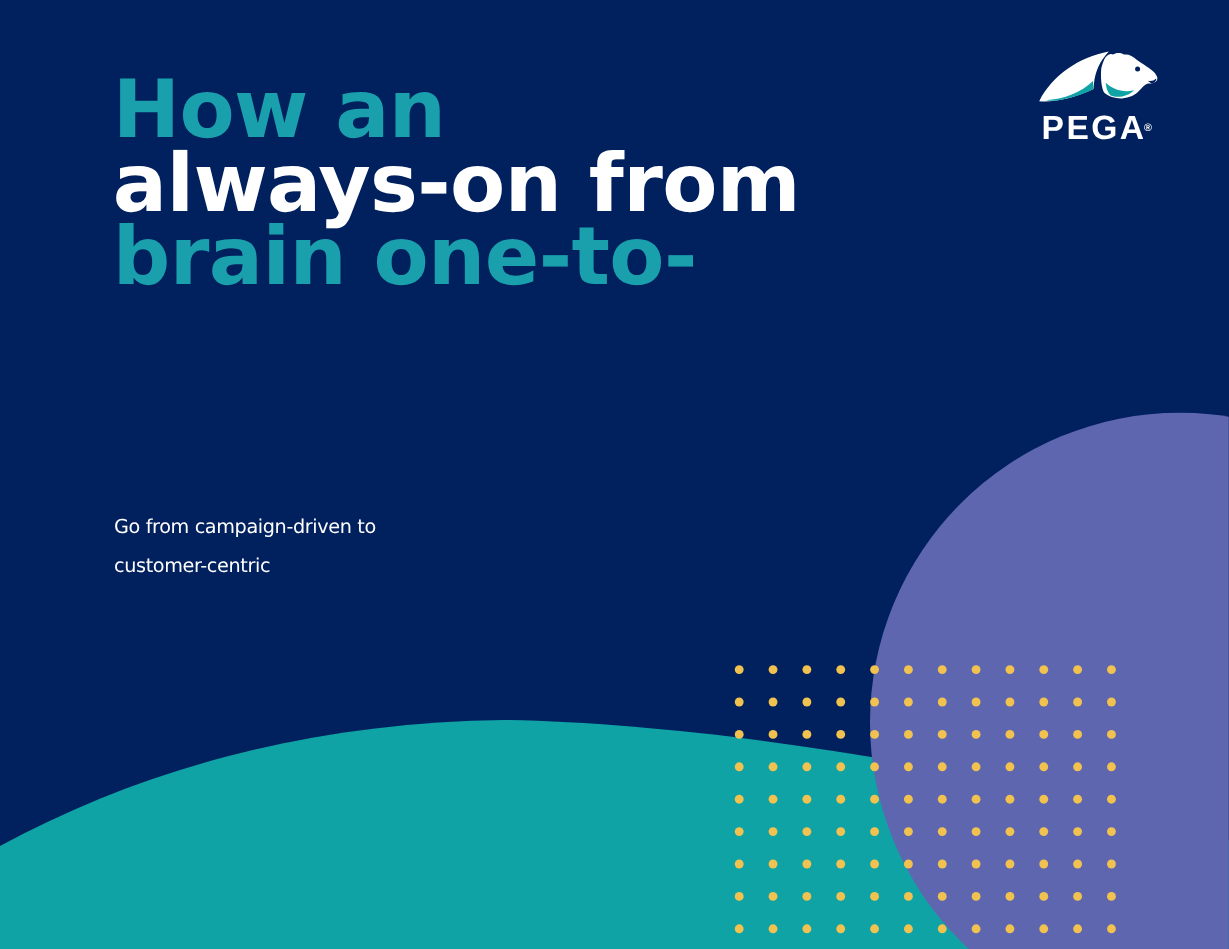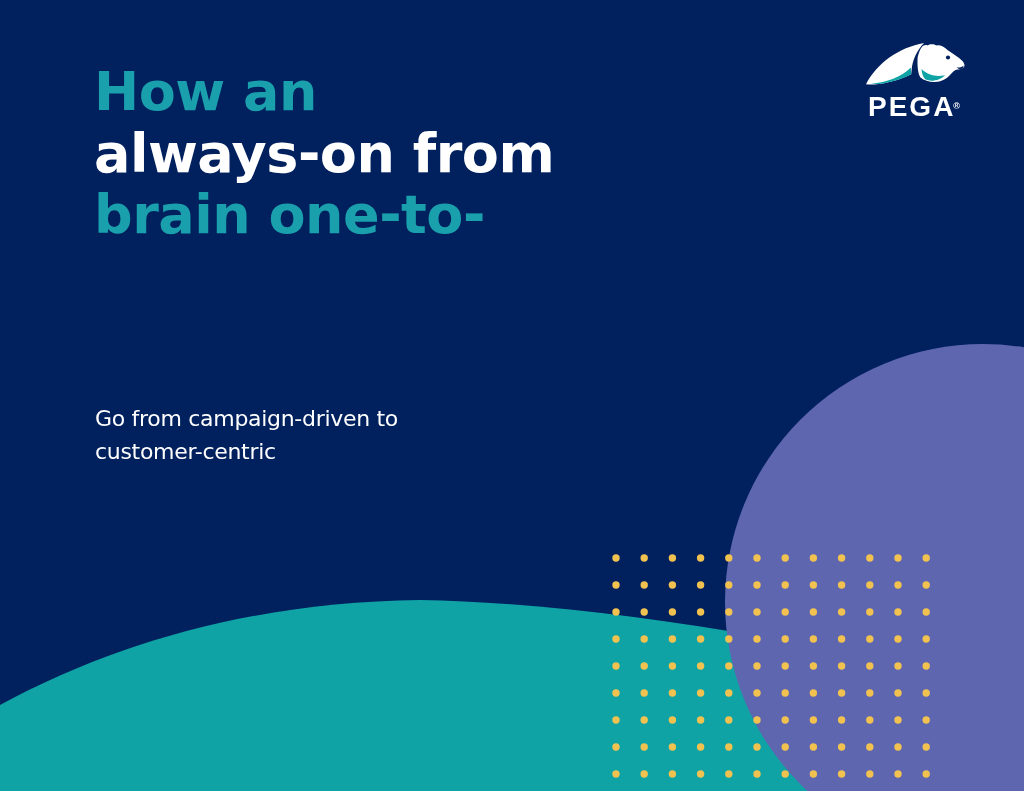--- a/index.html
+++ b/index.html
@@ -28,36 +28,36 @@
     width: 1024px;
     height: 791px;
     display: block;
   }
   
   .title {
     position: absolute;
     left: 94px;
     top: 61px;
     margin: 0;
-    font-size: 54px;
+    font-size: 67px;
     line-height: 61.5px;
     font-weight: 700;
     letter-spacing: -0.5px;
     white-space: nowrap;
   }
   .title .t-line {
     display: block;
   }
   
   .subtitle {
     position: absolute;
     left: 95px;
-    top: 402px;
+    top: 422px;
     margin: 0;
-    font-size: 22px;
+    font-size: 16px;
     line-height: 33px;
     font-weight: 400;
     letter-spacing: -0.3px;
     color: #FFFFFF;
     white-space: nowrap;
   }
   
   .logo {
     position: absolute;
     left: 860px;

